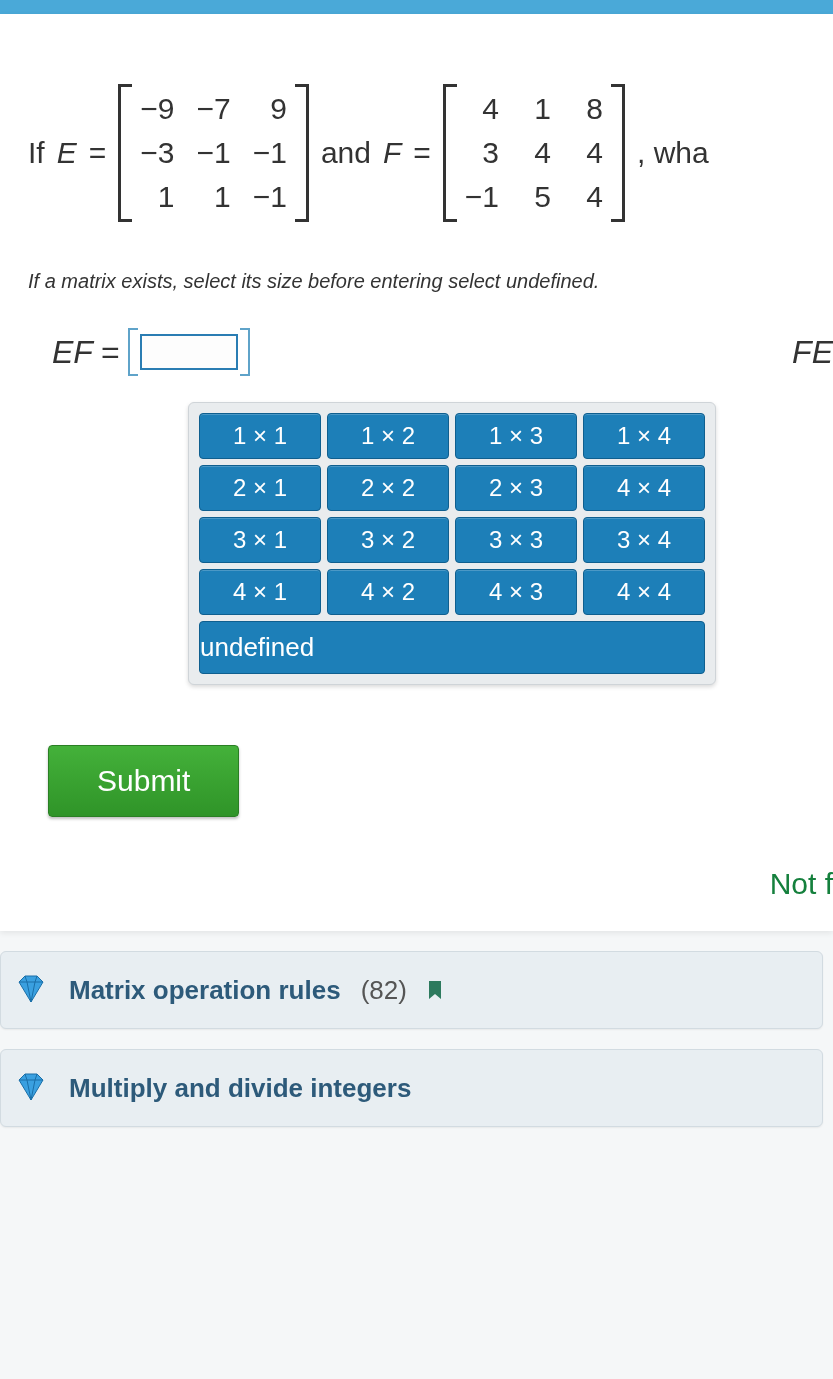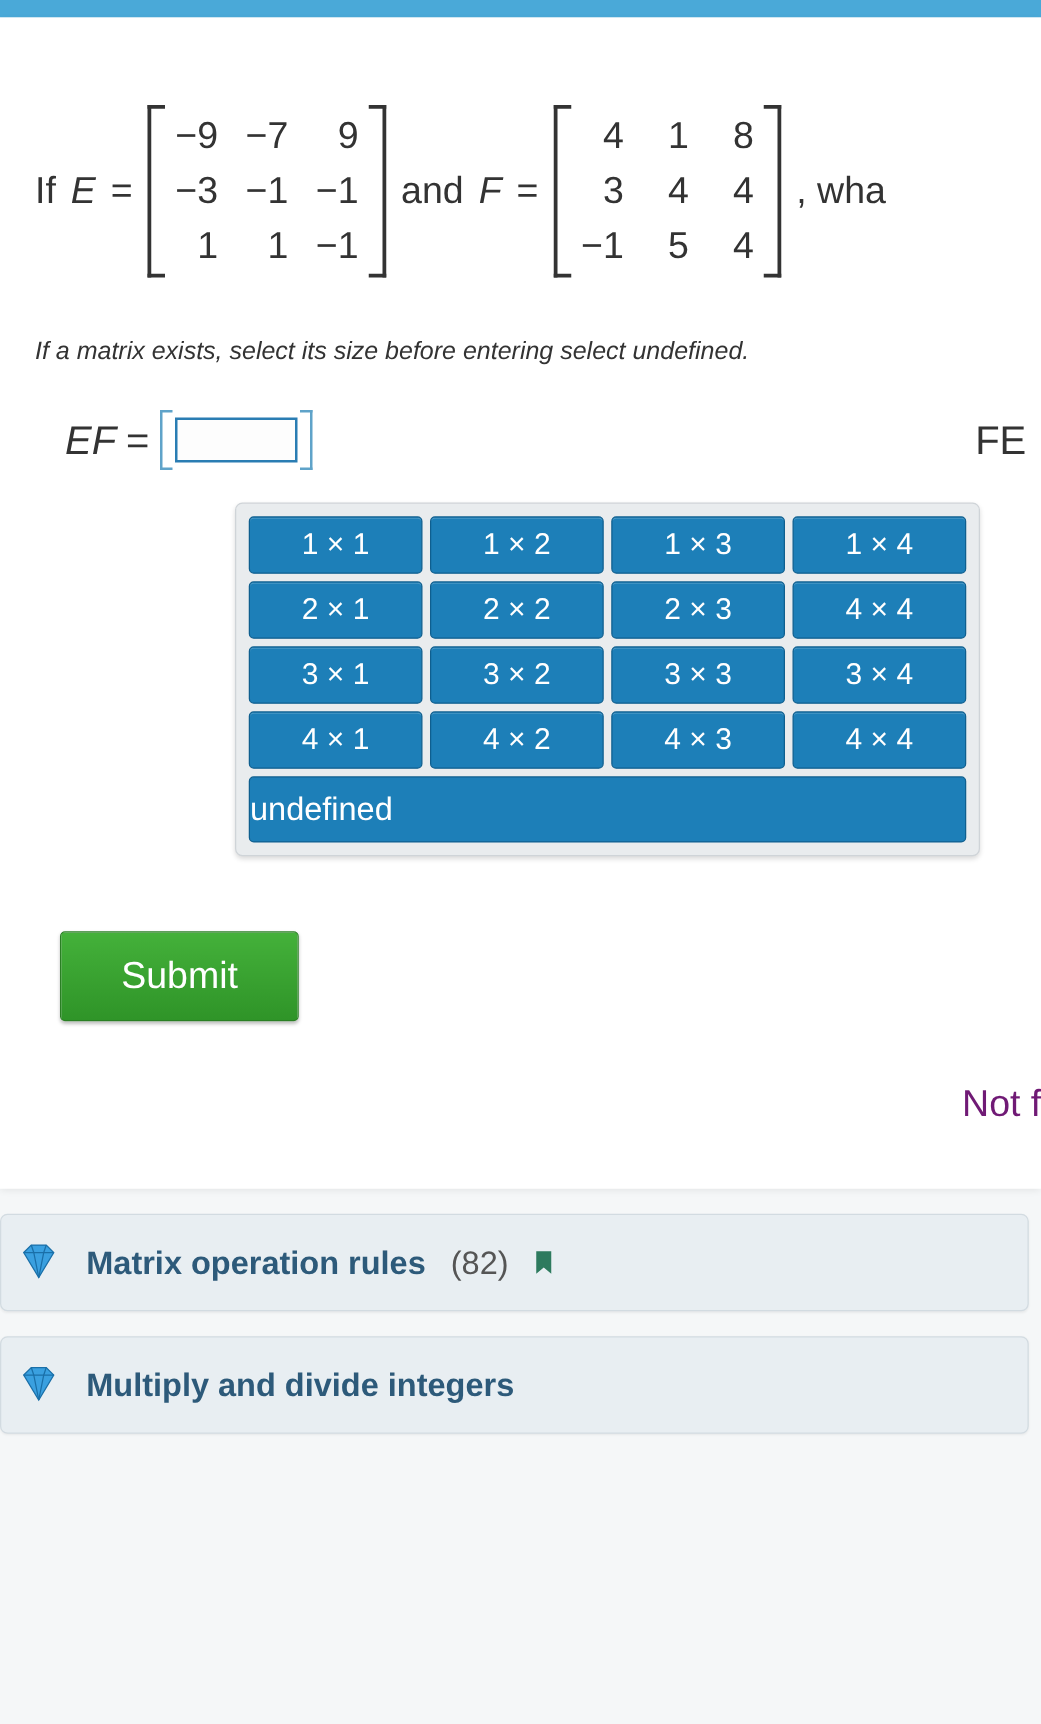--- a/index.html
+++ b/index.html
@@ -67,24 +67,24 @@
     margin-top: 44px;
     line-height: 1.5;
   }
   .ef-row {
     display: flex;
     align-items: center;
     font-size: 32px;
     margin-top: 30px;
     gap: 8px;
     justify-content: space-between;
-    padding-right: 12px;
+    padding-right: 0;
   }
   .ef-left { display:flex; align-items:center; gap:8px; margin-left: 24px;}
-  .ef-right { font-size: 32px; }
+  .ef-right { font-size: 32px; font-style: italic; }
   .ef-brackets {
     display: inline-flex;
     align-items: center;
     height: 52px;
   }
   .ef-brackets .lb, .ef-brackets .rb {
     width: 10px;
     height: 48px;
   }
   .ef-brackets .lb {
@@ -99,21 +99,21 @@
   }
   .ef-input {
     width: 98px;
     height: 36px;
     border: 2px solid #2a7db3;
     background: #fdfdfd;
     margin: 0 2px;
   }
   .size-panel {
     margin: 24px 0 0 160px;
-    width: 596px;
+    width: 528px;
     background: #e9ecee;
     border: 1px solid #cfd4d8;
     border-radius: 6px;
     padding: 10px;
     box-shadow: 0 2px 4px rgba(0,0,0,0.15);
   }
   .size-grid {
     display: grid;
     grid-template-columns: repeat(4, 1fr);
     gap: 6px;
@@ -149,23 +149,22 @@
     font-size: 30px;
     padding: 18px 48px;
     border: 1px solid #2a7f24;
     border-radius: 4px;
     cursor: pointer;
     box-shadow: 0 2px 3px rgba(0,0,0,0.25);
   }
   .notf {
     text-align: right;
     font-size: 30px;
-    color: #701a75;
+    color: #15803d;
     margin-top: 50px;
-    margin-bottom: 20px;
     padding-right: 0;
   }
   .skill-row {
     background: #e8eef2;
     border: 1px solid #d2dbe1;
     border-radius: 6px;
     margin: 20px 10px 0 0;
     padding: 20px 12px;
     display: flex;
     align-items: center;

